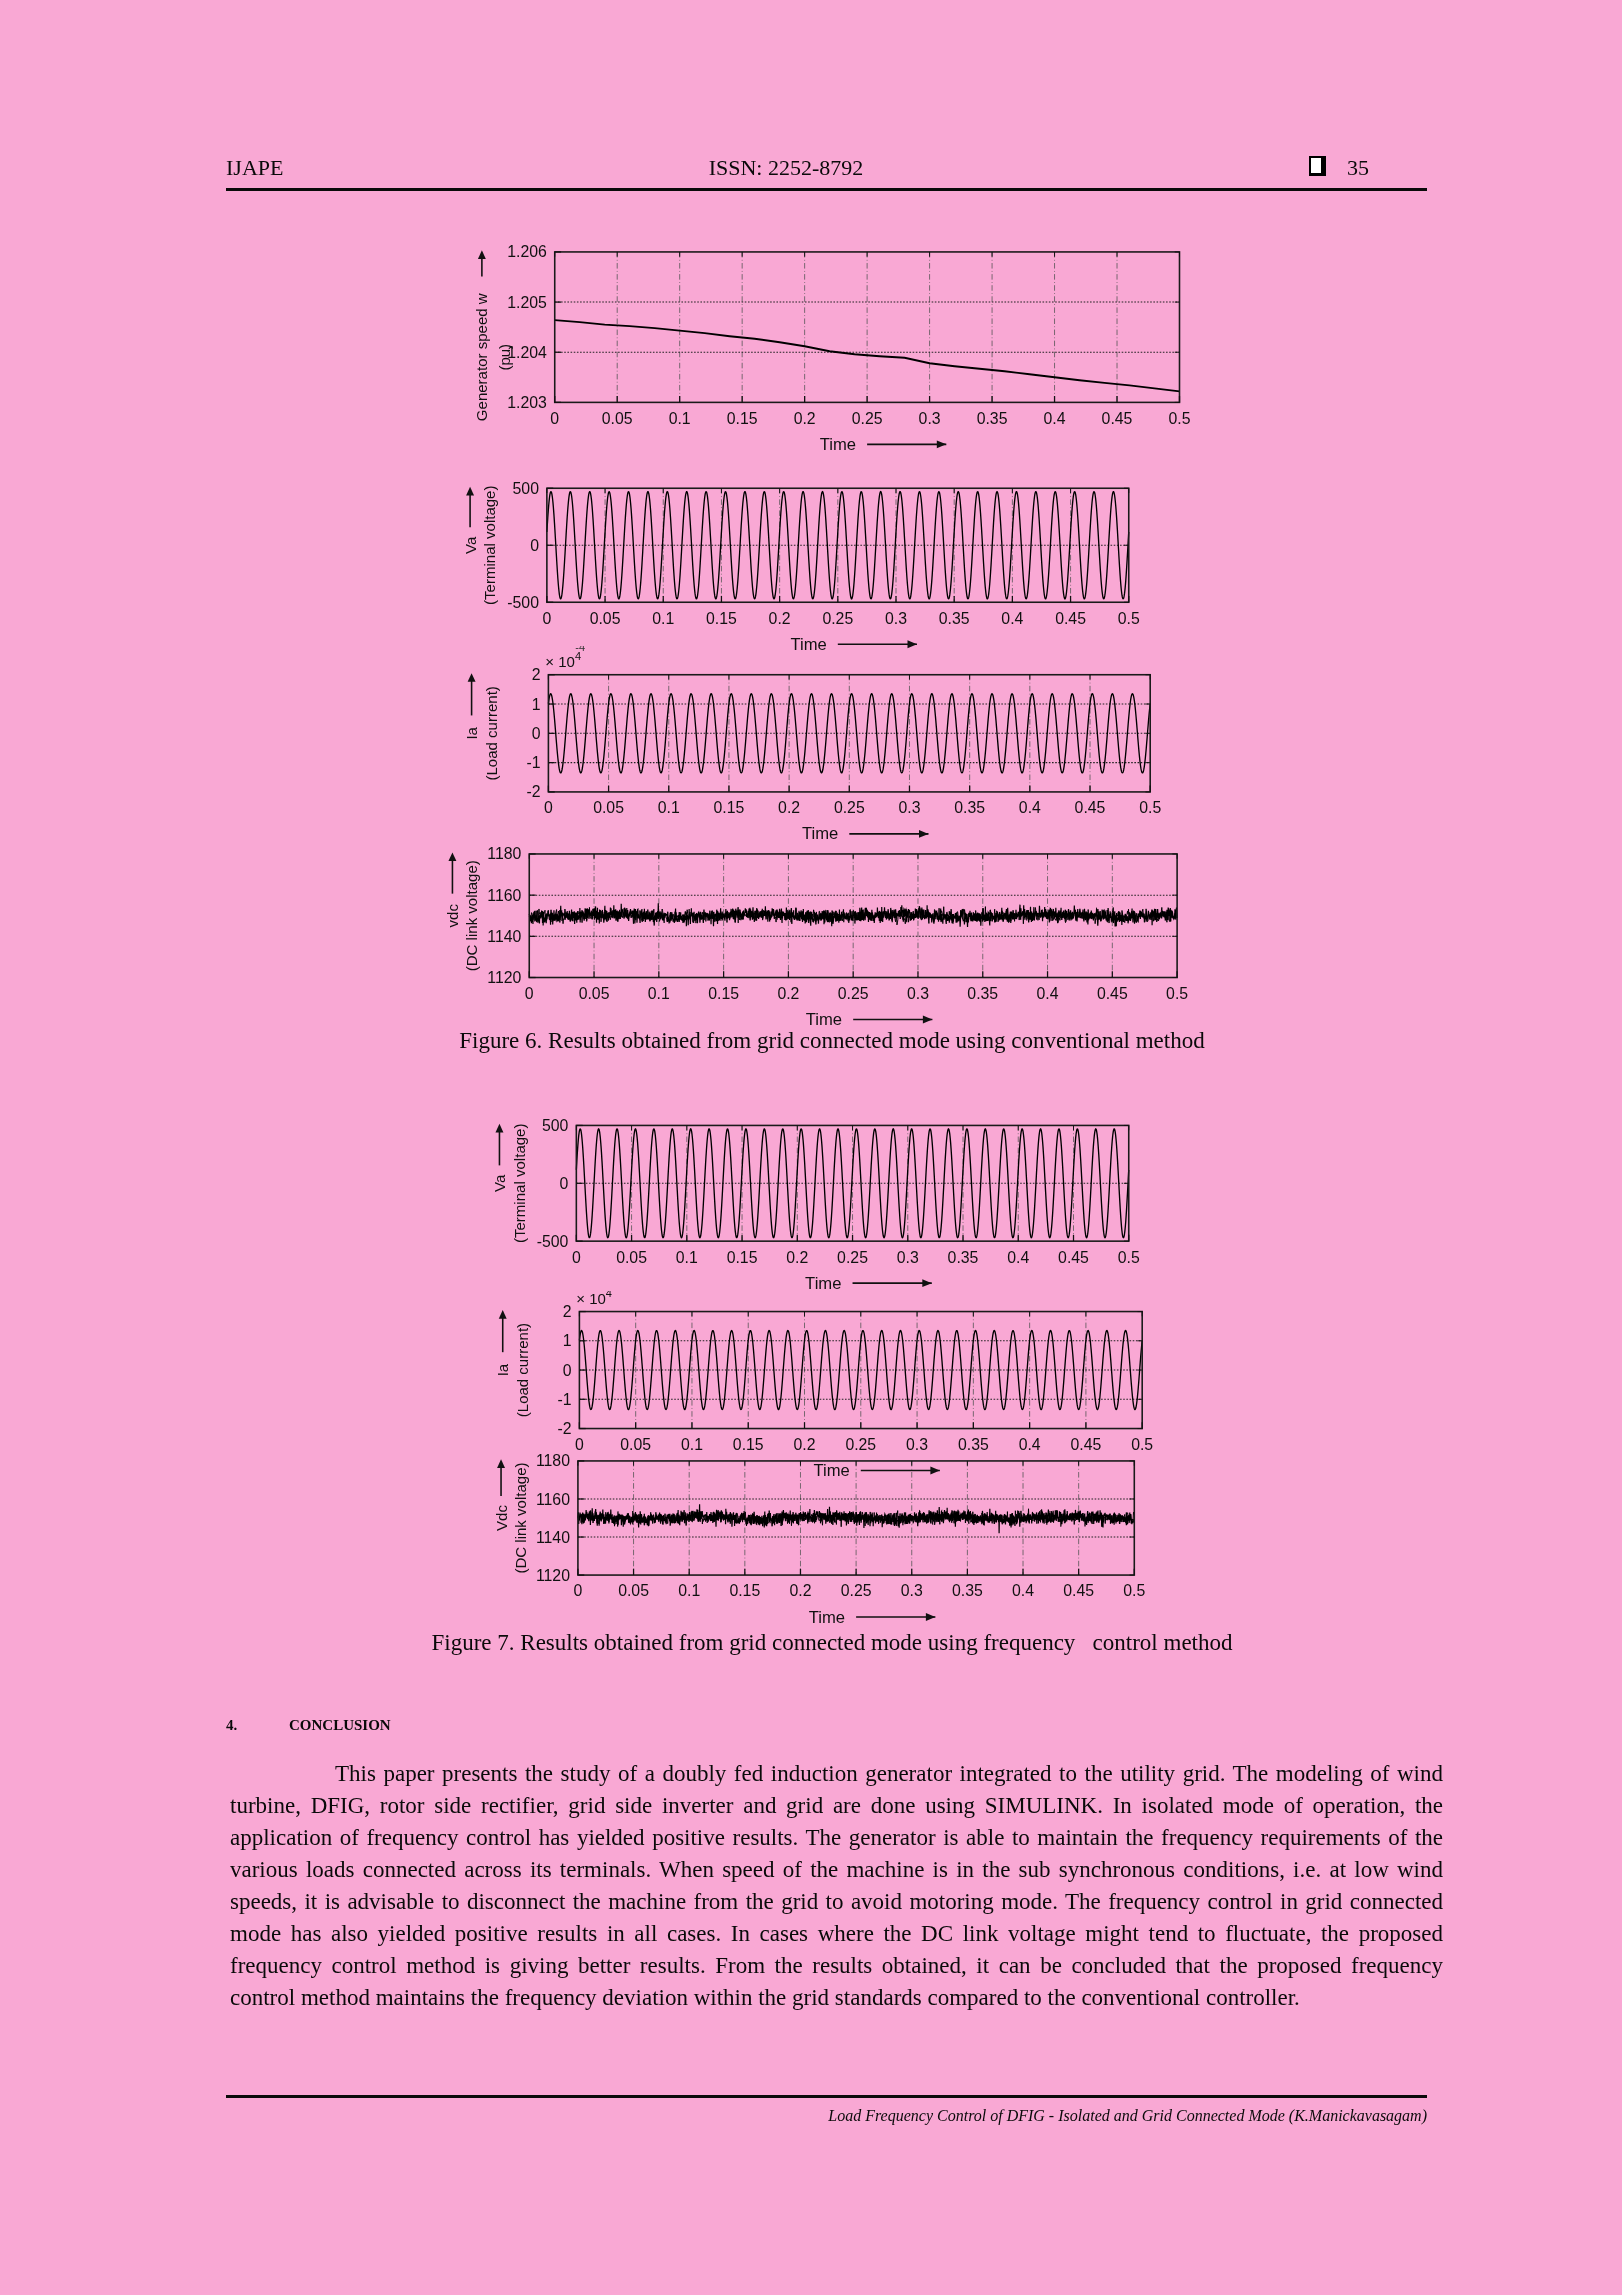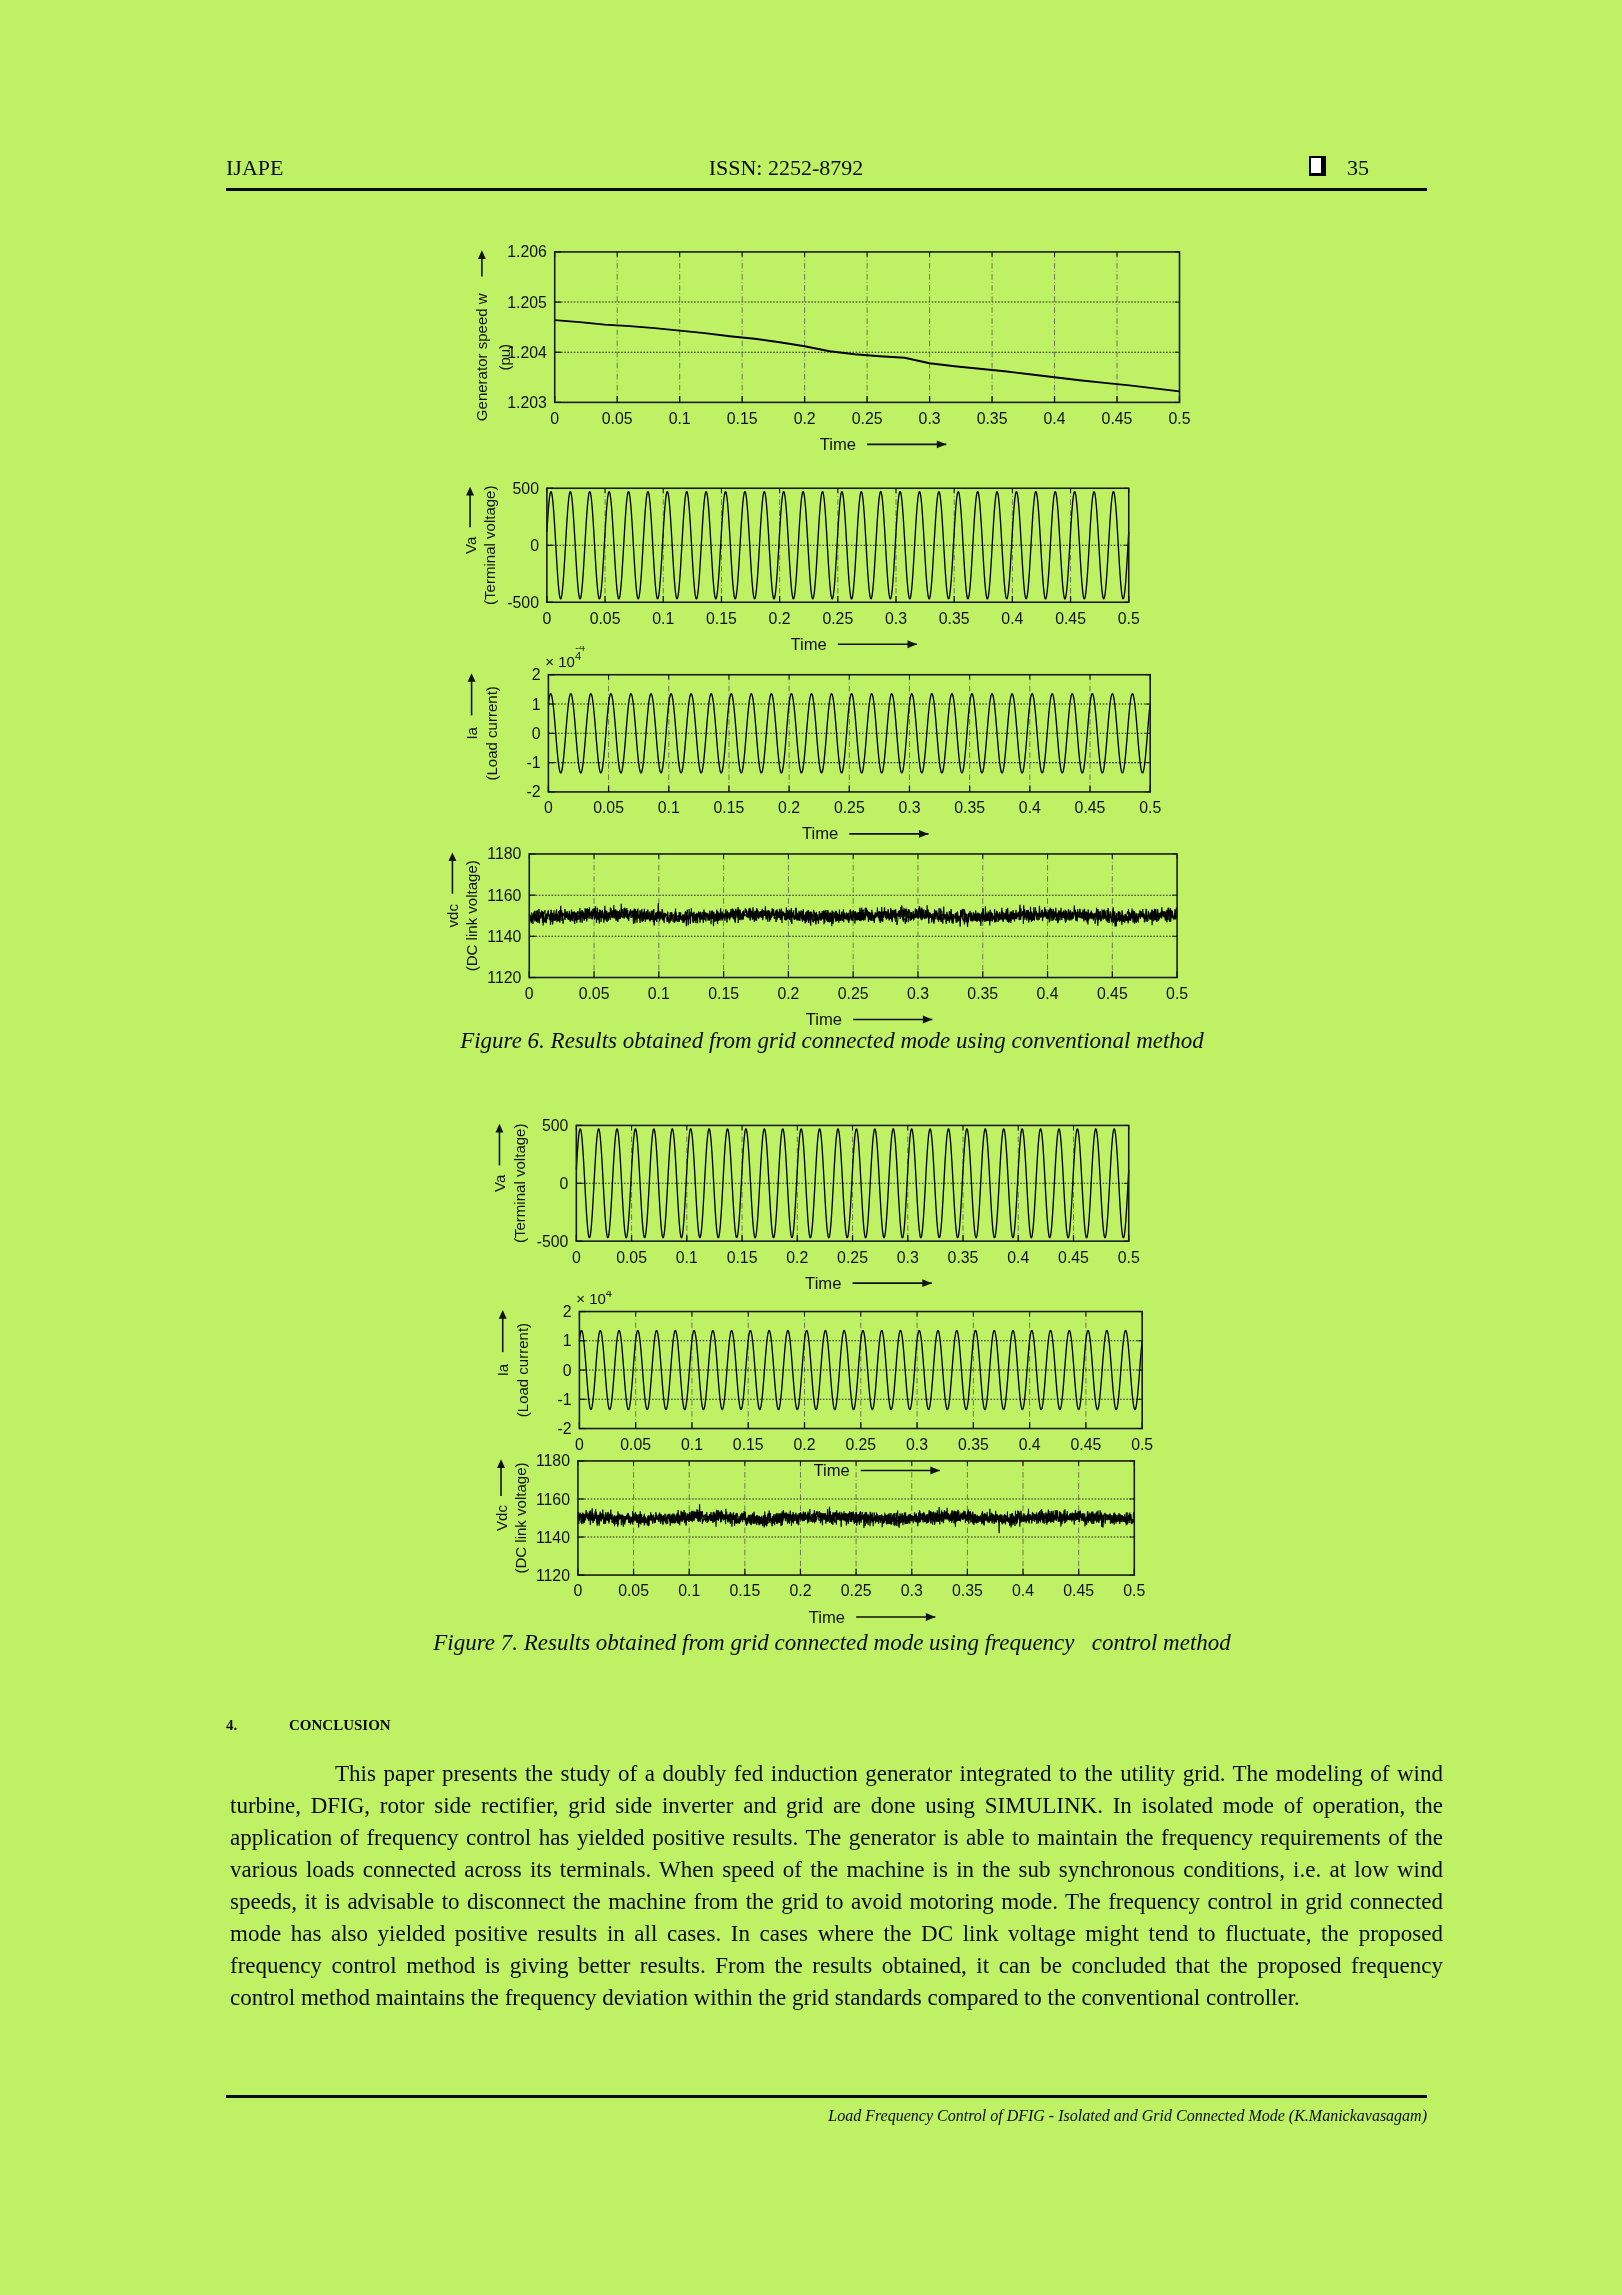--- a/index.html
+++ b/index.html
@@ -1,27 +1,27 @@
 <!DOCTYPE html>
 <html style="font-size:12.7px"><head>
 <meta charset="utf-8">
 <style>
   html,body{margin:0;padding:0;background:#e8e8e8;}
-  .page{position:relative;width:1622px;height:2295px;background:#bef264;margin:0 auto;
+  .page{position:relative;width:1622px;height:2295px;background:#f9a8d4;margin:0 auto;
         font-family:"Liberation Serif", serif;color:#0a0a0a;overflow:hidden;}
   .abs{position:absolute;}
   
   .hdr-text{font-size:22px;}
   .hdr-rule{height:3.2px;background:#0a0a0a;}
   .doc-icon{width:16.6px;height:20px;border:2.4px solid #000;border-right-width:5.5px;border-bottom-width:3.2px;background:#fff;box-sizing:border-box;}
   
   .chart{position:absolute;}
   .chart svg{display:block;}
   
-  .caption{font-size:23px;text-align:center;white-space:pre-wrap;font-style:italic;}
+  .caption{font-size:23px;text-align:center;white-space:pre-wrap;}
   .heading{font-size:15px;font-weight:bold;}
   .heading .num{display:inline-block;width:63px;}
   .body-par{font-size:23px;line-height:32px;text-align:justify;text-indent:105px;margin:4px;}
   .foot-rule{height:3.2px;background:#0a0a0a;}
   .foot-text{font-size:16px;font-style:italic;text-align:right;}
 </style>
 </head>
 <body>
 
 <div class="page">

